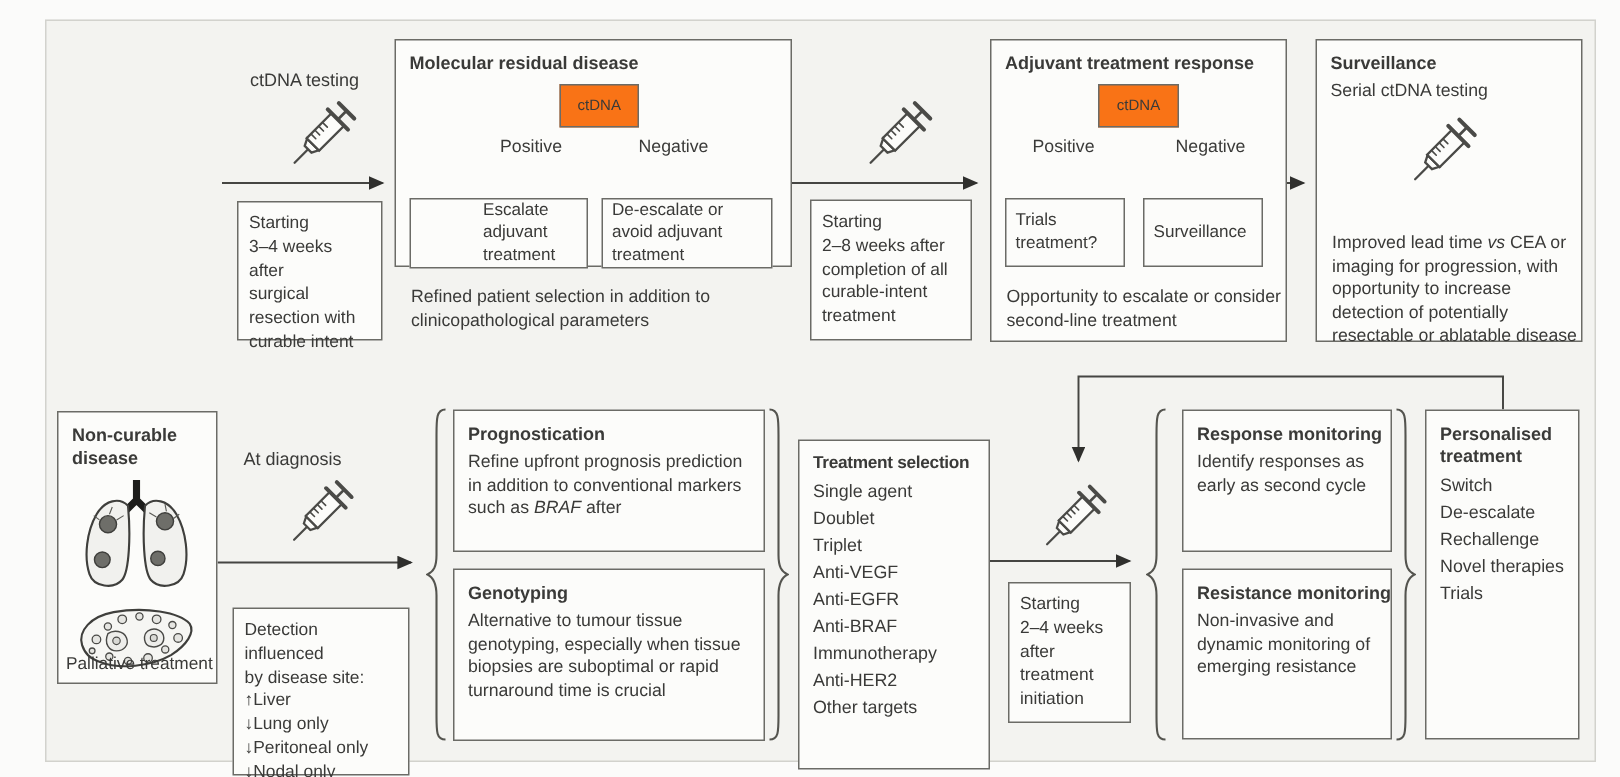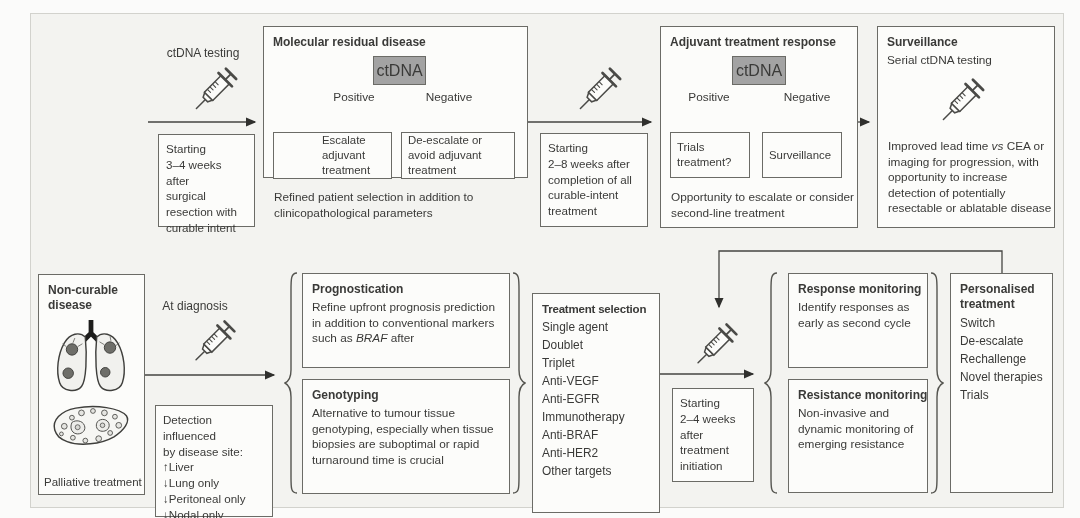--- a/index.html
+++ b/index.html
@@ -7,22 +7,22 @@
           font-family:"Liberation Sans",sans-serif;color:#3a3a38;overflow:hidden;}
   .panel{position:absolute;left:30px;top:13px;width:1032px;height:493px;
          background:#f3f3f0;border:1px solid #d2d2cd;}
   .box{position:absolute;background:#fcfcfa;border:1.3px solid #6b6b66;box-sizing:border-box;}
   .title{font-weight:bold;font-size:12px;line-height:1.25;padding:8px 9px 2px 9px;white-space:nowrap;}
   .title.wrap{white-space:normal;}
   .title.tight{font-size:11.5px;letter-spacing:-0.2px;}
   .body{font-size:11.8px;line-height:1.32;padding:1px 9px;}
   .pre{white-space:pre-line;}
   .tp-box{font-size:11.6px;line-height:1.36;padding:6px 7px;}
-  .node-box{position:absolute;background:#a3a3a3;border:1.2px solid #6b6b66;box-sizing:border-box;
-            display:flex;align-items:center;justify-content:center;font-size:16px;}
+  .node-box{position:absolute;background:#f97316;border:1.2px solid #6b6b66;box-sizing:border-box;
+            display:flex;align-items:center;justify-content:center;font-size:10px;}
   .small-box{position:absolute;background:#fcfcfa;border:1.2px solid #6b6b66;box-sizing:border-box;
              display:flex;align-items:center;font-size:11.4px;line-height:1.3;padding:4px 6px;}
   .branch-label{position:absolute;font-size:11.8px;text-align:center;}
   .float-label{position:absolute;font-size:12px;text-align:center;}
   .caption{position:absolute;left:5px;bottom:6px;font-size:11.5px;white-space:nowrap;}
   .icon{position:absolute;}
   .list-item{font-size:11.9px;line-height:18px;padding:0 9px;}
   .overlay{position:absolute;left:0;top:0;pointer-events:none;}
   .em{font-style:italic;}
 </style>
@@ -114,26 +114,26 @@
     <div class="small-box" style="left:101px;top:105px;width:80px;height:46px;">Surveillance</div>
     <div class="body" style="position:absolute;left:1px;top:162px;width:188px;">Opportunity to escalate or consider second-line treatment</div>
   </div>
 
   <div class="box" style="left:877px;top:26px;width:178px;height:202px;">
     <div class="title">Surveillance</div>
     <div class="body">Serial ctDNA testing</div>
     <svg class="icon" style="left:55px;top:44px;" width="58" height="58" viewBox="0 0 64 64">
         <use href="#syringe-shape"></use>
       </svg>
-    <div class="body" style="position:absolute;left:1px;top:111px;width:168px;">
+    <div class="body" style="position:absolute;left:1px;top:126px;width:168px;">
       <span>Improved lead time </span><span class="em">vs</span><span> CEA or imaging for progression, with opportunity to increase detection of potentially resectable or ablatable disease</span>
     </div>
   </div>
 
-  <div class="box" style="left:38px;top:274px;width:107px;height:221px;">
+  <div class="box" style="left:38px;top:274px;width:107px;height:182px;">
     <div class="title wrap">Non-curable disease</div>
     <svg class="icon" style="left:14px;top:42px;" width="76" height="82" viewBox="0 0 80 84">
       <path d="M40,2 L40,16 M40,16 L30,26 M40,16 L50,26" stroke="#1d1d1b" stroke-width="5" fill="none"></path>
       <g stroke="#3f3f3c" stroke-width="1.5" fill="#f1f1ee">
         <path d="M34,20 C28,14 18,16 12,26 C5,38 3,56 7,68 C10,77 24,79 30,72 C35,66 36,40 34,20 Z"></path>
         <path d="M46,20 C52,14 62,16 68,26 C75,38 77,56 73,68 C70,77 56,79 50,72 C45,66 44,40 46,20 Z"></path>
       </g>
       <g fill="#6e6e69" stroke="#3f3f3c" stroke-width="1">
         <circle cx="20" cy="33" r="6"></circle>
         <circle cx="16" cy="58" r="5.5"></circle>
@@ -204,22 +204,22 @@
       <use href="#brace-right-path"></use>
     </svg>
 
   <div class="box" style="left:532px;top:273px;width:128px;height:220px;margin-top:20px;">
     <div class="title tight">Treatment selection</div>
     <div class="list-item">Single agent</div>
     <div class="list-item">Doublet</div>
     <div class="list-item">Triplet</div>
     <div class="list-item">Anti-VEGF</div>
     <div class="list-item">Anti-EGFR</div>
+    <div class="list-item">Anti-BRAF</div>
     <div class="list-item">Immunotherapy</div>
-    <div class="list-item">Anti-BRAF</div>
     <div class="list-item">Anti-HER2</div>
     <div class="list-item">Other targets</div>
   </div>
 
   <svg class="icon" style="left:688px;top:316px;" width="56" height="56" viewBox="0 0 64 64">
       <use href="#syringe-shape"></use>
     </svg>
   <div class="box tp-box pre" style="left:672px;top:388px;width:82px;height:94px;">Starting
 2–4 weeks
 after

